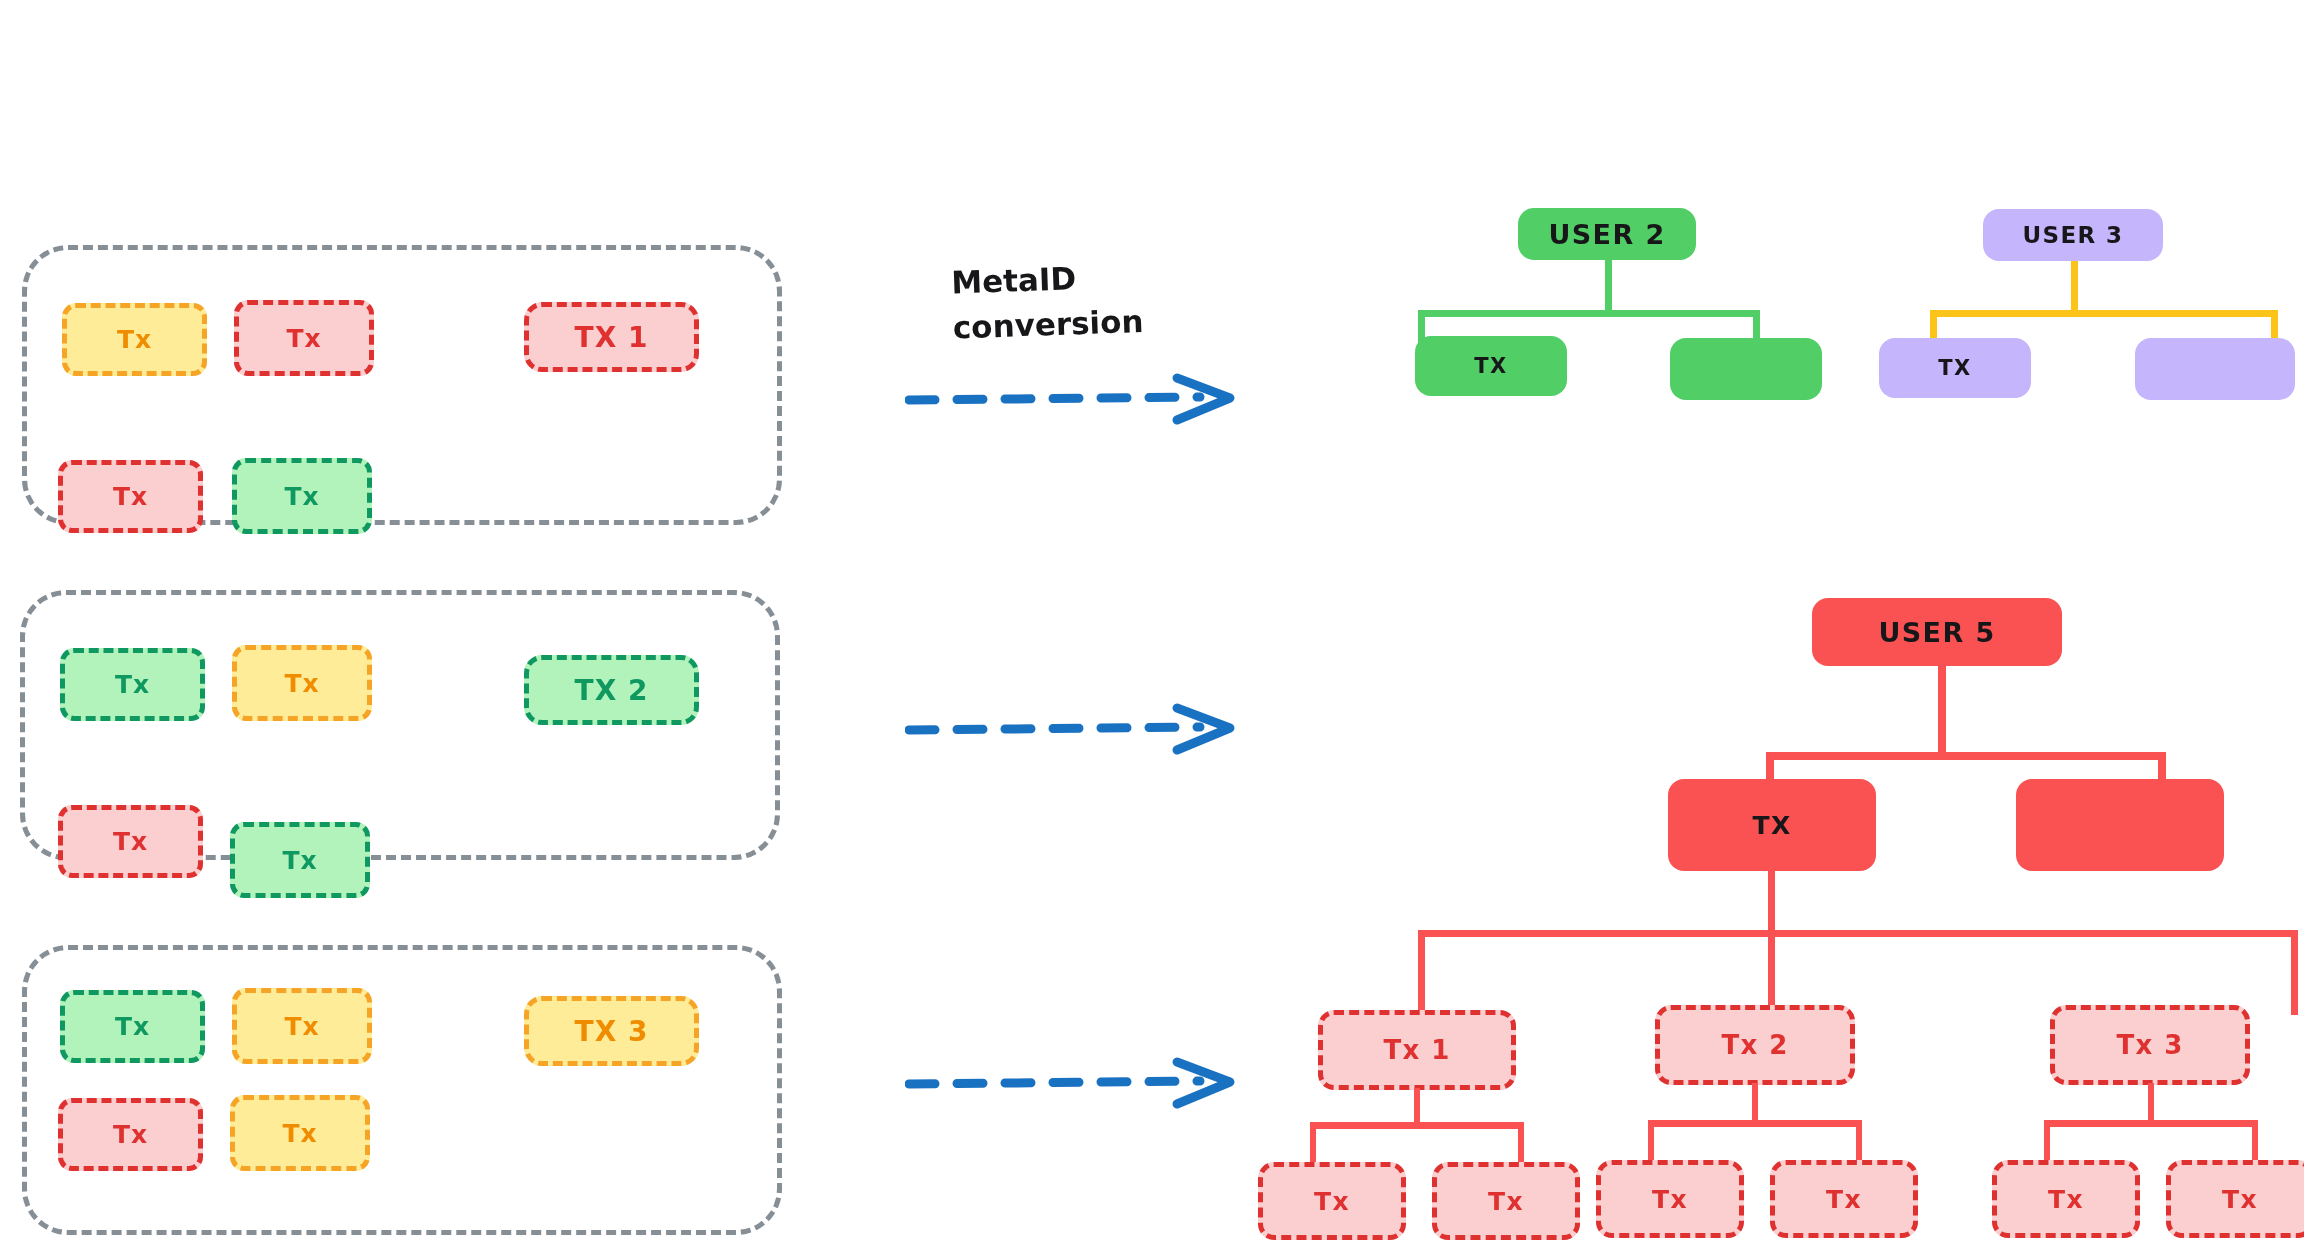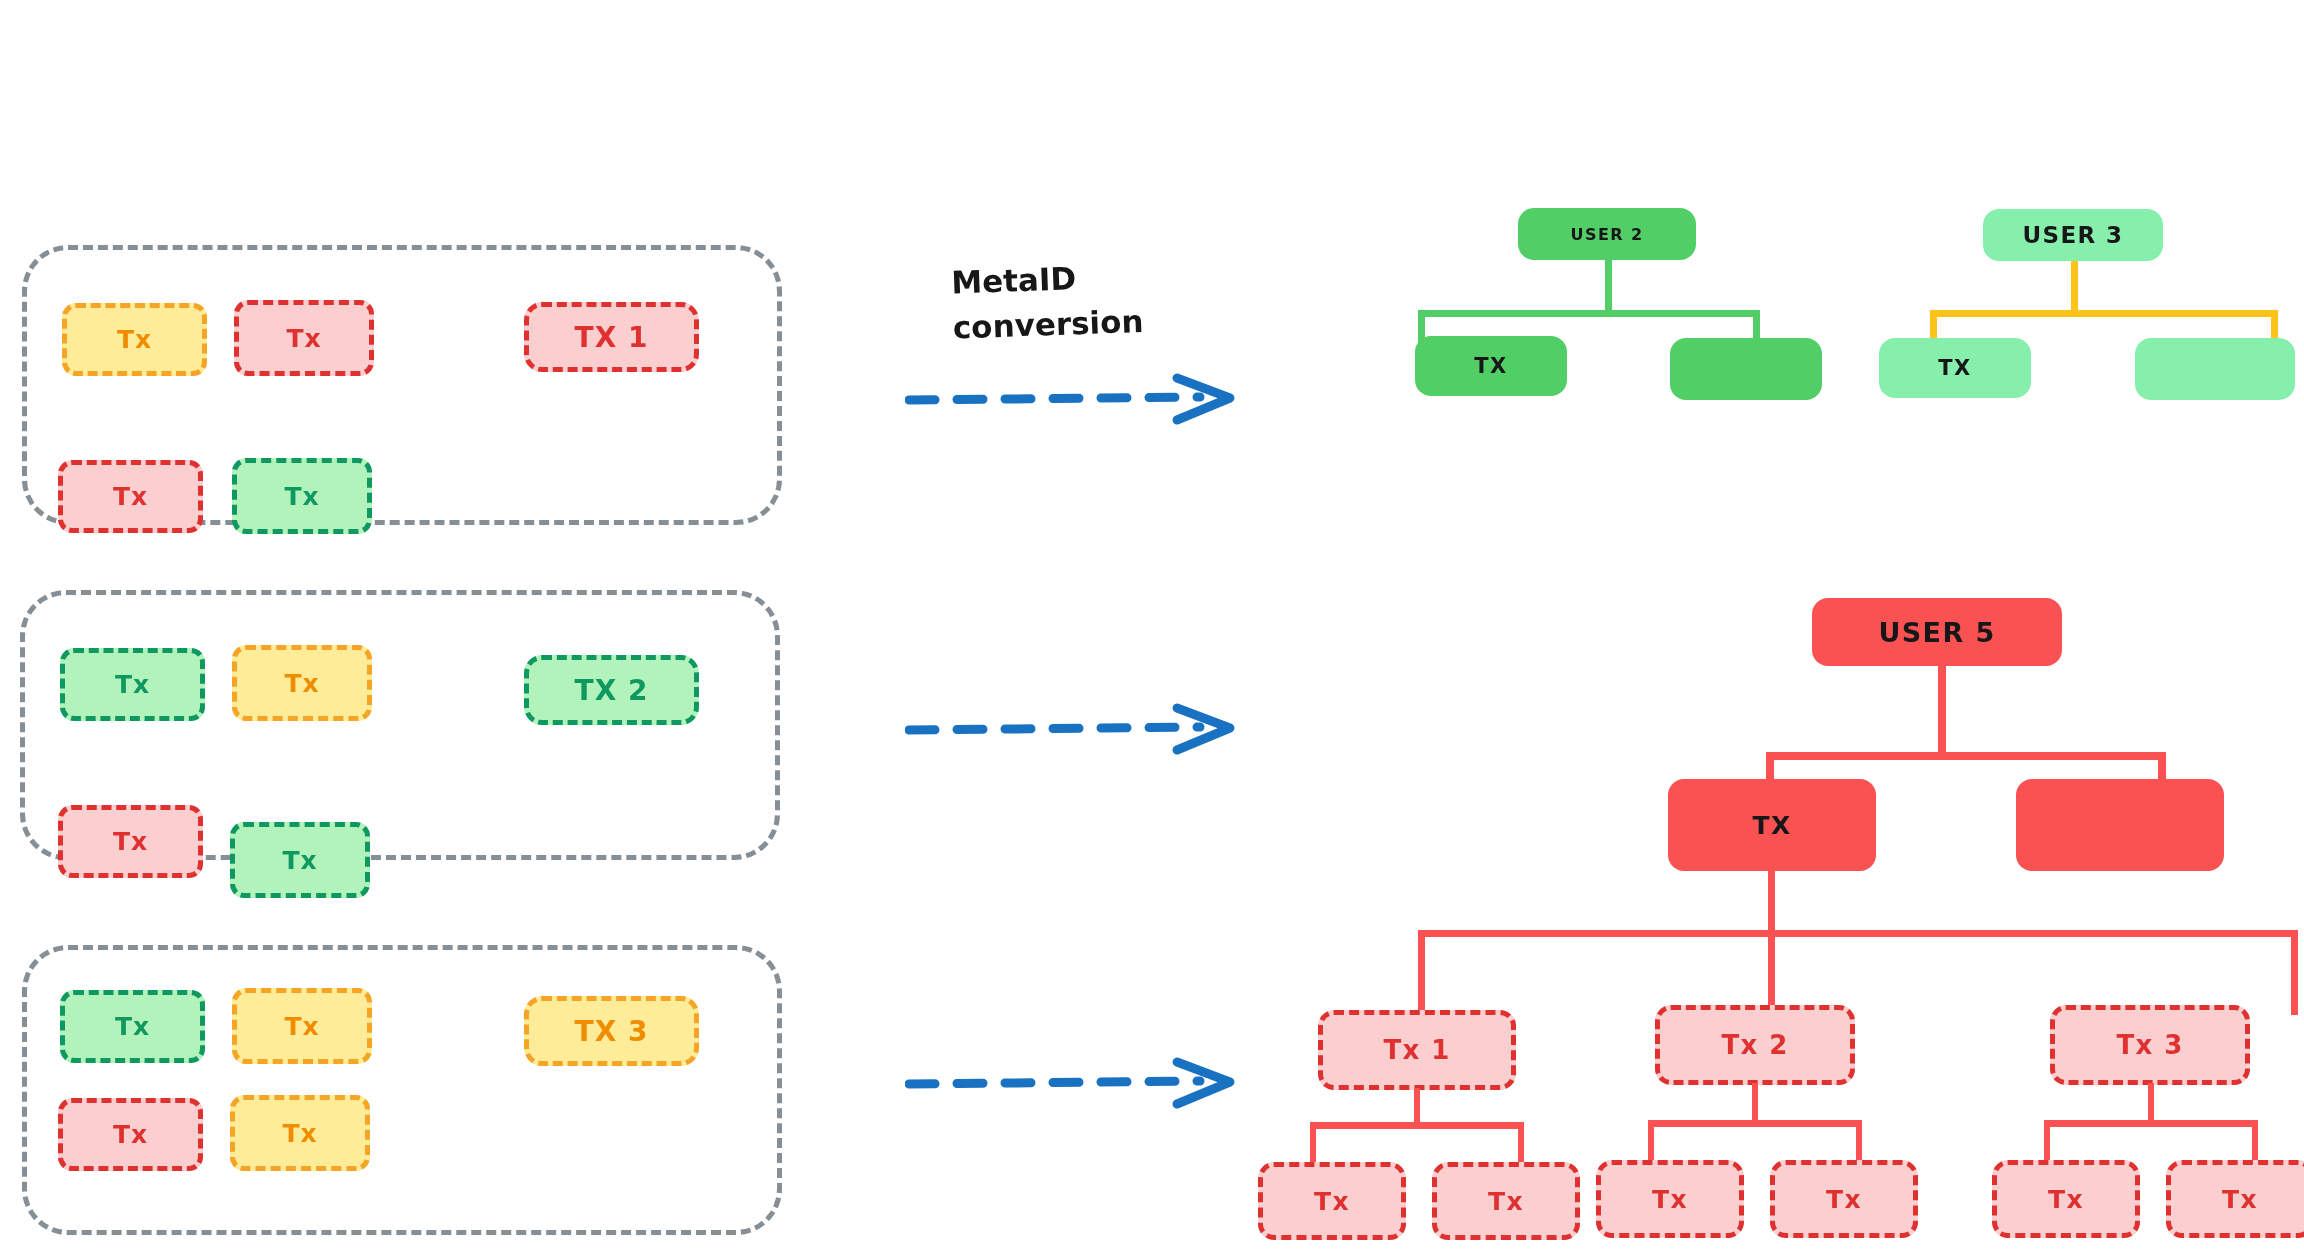--- a/index.html
+++ b/index.html
@@ -79,21 +79,21 @@
     box-sizing: border-box;
     display: flex;
     align-items: center;
     justify-content: center;
     font-family: "DejaVu Sans", sans-serif;
     font-weight: 700;
     color: #17171a;
     letter-spacing: 1.4px;
   }
   .node.solid-green  { background: #51cf66; border-radius: 16px; }
-  .node.solid-yellow { background: #86efac; border-radius: 16px; }
+  .node.solid-yellow { background: #c4b5fd; border-radius: 16px; }
   .node.solid-red    { background: #fa5252; border-radius: 16px; }
   .node.dash-red {
     background: #fbcfcf;
     border: 5px dashed #e03131;
     border-radius: 16px;
     color: #e03131;
     font-weight: 600;
   }
   .edge { position: absolute; }
   .edge.green  { background: #51cf66; }
@@ -152,21 +152,21 @@
       <path d="M4 32 L295 29" stroke="#1971c2" stroke-width="9" stroke-linecap="round" stroke-dasharray="26 22" fill="none"></path>
       <path d="M272 10 L325 30 L272 52" stroke="#1971c2" stroke-width="9" stroke-linecap="round" stroke-linejoin="round" fill="none"></path>
     </svg>
   </div>
 
   <div class="edge green" style="left:1605px; top:255px; width:7px; height:60px;"></div>
   <div class="edge green" style="left:1418px; top:310px; width:342px; height:7px;"></div>
   <div class="edge green" style="left:1418px; top:310px; width:7px; height:40px;"></div>
   <div class="edge green" style="left:1753px; top:310px; width:7px; height:40px;"></div>
 
-  <div class="node solid-green" style="left:1518px; top:208px; width:178px; height:52px; font-size:16px;">USER 2</div>
+  <div class="node solid-green" style="left:1518px; top:208px; width:178px; height:52px; font-size:27px;">USER 2</div>
   <div class="node solid-green" style="left:1415px; top:336px; width:152px; height:60px; font-size:21px;">TX</div>
   <div class="node solid-green" style="left:1670px; top:338px; width:152px; height:62px; font-size:21px;"></div>
 
   <div class="edge yellow" style="left:2071px; top:258px; width:7px; height:58px;"></div>
   <div class="edge yellow" style="left:1930px; top:310px; width:348px; height:7px;"></div>
   <div class="edge yellow" style="left:1930px; top:310px; width:7px; height:40px;"></div>
   <div class="edge yellow" style="left:2271px; top:310px; width:7px; height:40px;"></div>
 
   <div class="node solid-yellow" style="left:1983px; top:209px; width:180px; height:52px; font-size:23px;">USER 3</div>
   <div class="node solid-yellow" style="left:1879px; top:338px; width:152px; height:60px; font-size:21px;">TX</div>

